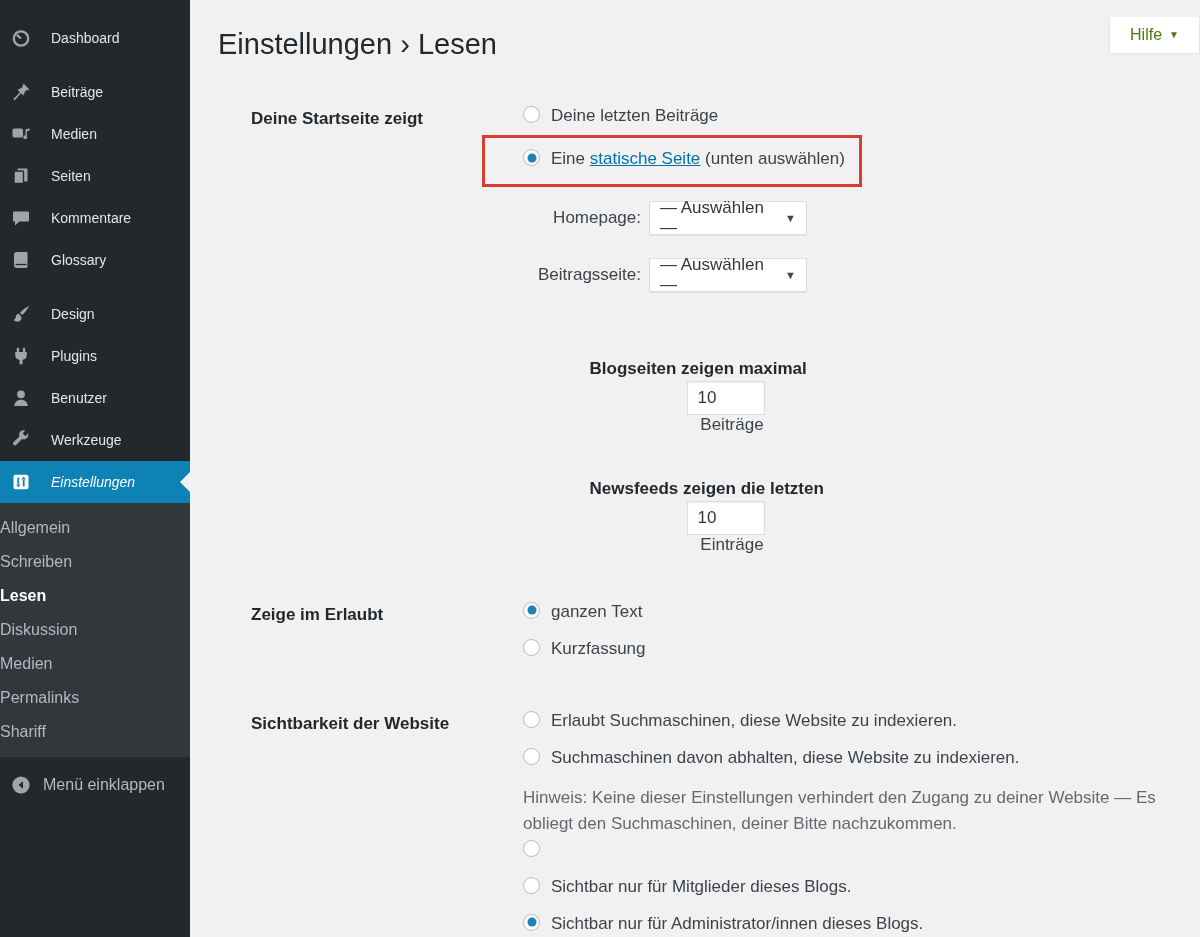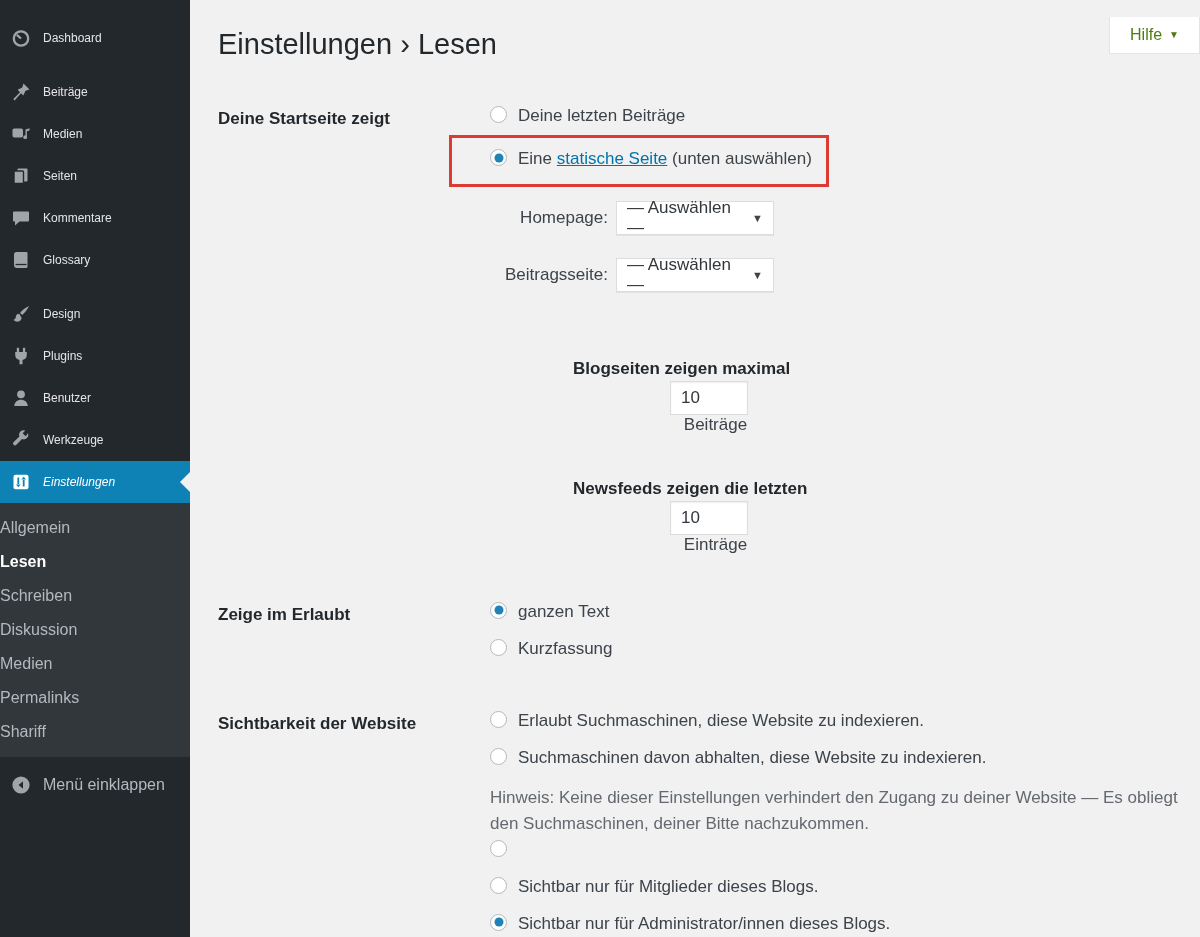--- a/index.html
+++ b/index.html
@@ -14,21 +14,21 @@
     --btn-blue:#0085ba;
   }
   *{box-sizing:border-box;}
   html,body{margin:0;padding:0;}
   body{width:1200px;height:937px;overflow:hidden;font-family:"Liberation Sans",sans-serif;}
   .app{display:flex;width:1200px;height:937px;}
 
   
   .sidebar{width:190px;flex-shrink:0;background:var(--sidebar-bg);color:#e5e5e5;display:flex;flex-direction:column;}
   .menu-top{padding-top:17px;}
-  .menu-item{display:flex;align-items:center;height:42px;padding:0 8px 0 10px;gap:11px;font-size:12px;color:#e5e5e5;position:relative;cursor:pointer;}
+  .menu-item{display:flex;align-items:center;height:42px;padding:0 8px 0 10px;gap:19px;font-size:14px;color:#e5e5e5;position:relative;cursor:pointer;}
   .menu-item .mi-icon{width:22px;height:22px;color:var(--icon-gray);display:flex;align-items:center;justify-content:center;flex-shrink:0;}
   .menu-item .mi-icon svg{width:20px;height:20px;}
   .menu-item.gap-before{margin-top:12px;}
   .menu-item.active{background:var(--active-blue);color:#fff;font-style:italic;}
   .menu-item.active .mi-icon{color:#fff;}
   .active-arrow{position:absolute;right:0;top:50%;transform:translateY(-50%);width:0;height:0;
     border-top:10px solid transparent;border-bottom:10px solid transparent;border-right:10px solid var(--content-bg);}
   .submenu{background:var(--submenu-bg);padding:8px 0;}
   .submenu-item{height:34px;line-height:34px;color:#b4b9be;font-size:16px;cursor:pointer;}
   .submenu-item.current{color:#fff;font-weight:bold;}
@@ -36,21 +36,21 @@
   .collapse .mi-icon{width:22px;height:22px;color:var(--icon-gray);display:flex;align-items:center;justify-content:center;}
   .collapse .mi-icon svg{width:20px;height:20px;}
 
   
   .content{flex:1;background:var(--content-bg);position:relative;padding:0 0 0 28px;color:#3c434a;}
   .help-tab{position:absolute;top:17px;right:0;width:91px;height:37px;background:#fff;border:1px solid #e2e4e7;border-top:none;
     display:flex;align-items:center;justify-content:center;gap:7px;color:#4d7c0f;font-size:16px;cursor:pointer;}
   .help-caret{font-size:10px;line-height:1;}
   h1{font-size:29px;font-weight:400;color:#23282d;margin:26px 0 0;line-height:36px;}
   .form{margin-top:44px;}
-  .row{display:flex;align-items:flex-start;}
+  .row{display:flex;align-items:flex-start;margin-left:33px;}
   .row.center{align-items:center;flex-direction:column;}
   .row-label{width:272px;flex-shrink:0;font-size:17px;font-weight:700;color:#23282d;padding-top:2px;line-height:1.35;}
 
   .radio-line{display:flex;align-items:flex-start;height:24px;font-size:17px;color:#3c434a;cursor:pointer;}
   .radio{width:17px;height:17px;border-radius:50%;border:1px solid #b4b9be;background:#fff;margin-right:11px;position:relative;flex-shrink:0;}
   .radio.checked::after{content:"";position:absolute;left:50%;top:50%;transform:translate(-50%,-50%);
     width:9px;height:9px;border-radius:50%;background:var(--radio-dot);}
   .static-link{color:var(--link-blue);text-decoration:underline;cursor:pointer;}
 
   .annotation-box{border:3px solid var(--annotation-red);margin:5px 0 0 -41px;padding:11px 14px 11px 38px;width:fit-content;}
@@ -196,22 +196,22 @@
               <path d="M12.7 4.8 l-2.3 2.8 h4.6z" style="fill:var(--active-blue)"></path>
             </svg>
         </span>
         <span>Einstellungen</span>
         <span class="active-arrow"></span>
       </div>
     </nav>
 
     <div class="submenu">
       <div class="submenu-item">Allgemein</div>
+      <div class="submenu-item">Schreiben</div>
       <div class="submenu-item current">Lesen</div>
-      <div class="submenu-item">Schreiben</div>
       <div class="submenu-item">Diskussion</div>
       <div class="submenu-item">Medien</div>
       <div class="submenu-item">Permalinks</div>
       <div class="submenu-item">Shariff</div>
     </div>
 
     <div class="collapse">
       <span class="mi-icon">
         <svg viewBox="0 0 20 20">
             <circle cx="10" cy="10" r="8.6" fill="currentColor"></circle>

